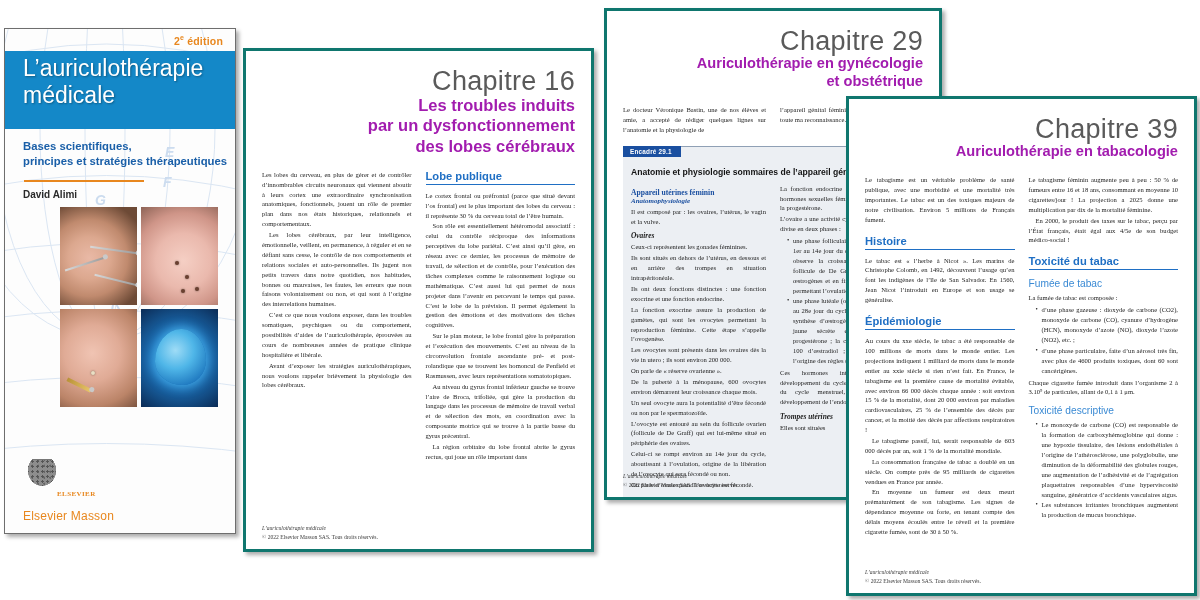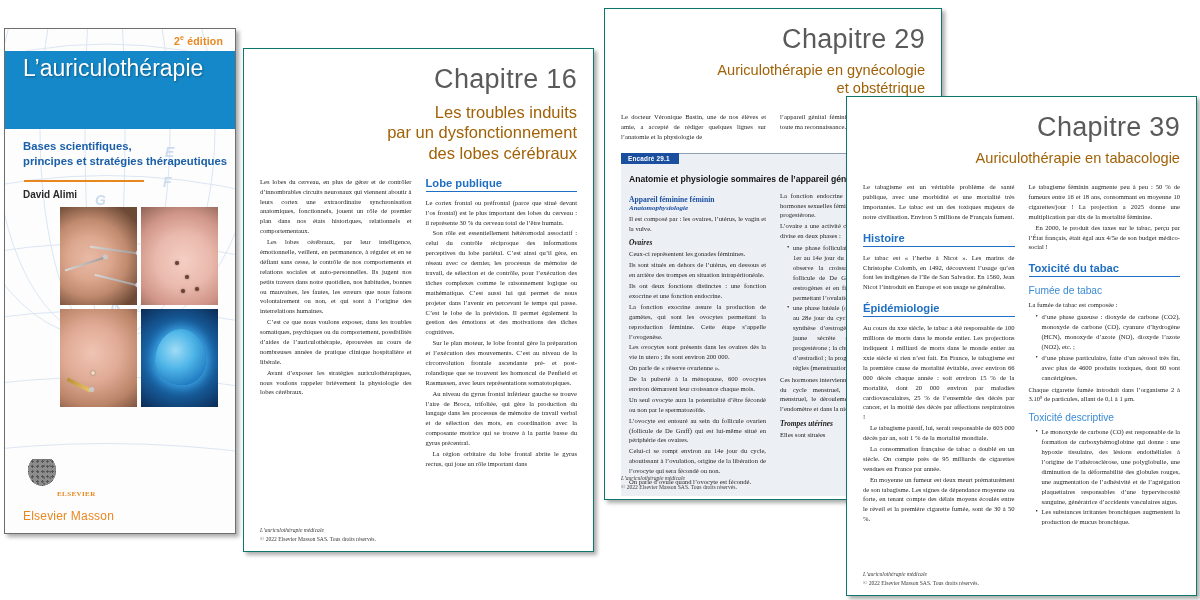--- a/index.html
+++ b/index.html
@@ -8,21 +8,21 @@
     background: #ffffff;
     font-family: "Liberation Serif", serif;
     overflow: hidden;
   }
   .stage { position: relative; width: 1200px; height: 600px; background:#fff; }
 
   
   .sheet {
     position: absolute;
     background: #ffffff;
-    border: 1px solid #0f766e;
+    border: 3px solid #0f766e;
     box-shadow: 3px 3px 4px rgba(0,0,0,0.33);
     overflow: hidden;
   }
 
   
   #cover { left: 4px; top: 28px; width: 232px; height: 506px; border:1px solid #6e6e6e; }
   .cover-bg { position:absolute; inset:0; background:#fdfdfd; overflow:hidden; }
   .cover-bg svg { position:absolute; left:-10px; top:-20px; }
   .cover-band {
     position: absolute; left: 0; top: 22px; width: 100%; height: 78px;
@@ -114,22 +114,22 @@
   .pg { position:absolute; inset:0; padding: 16px 16px 10px 16px; }
 
   .chap-head { text-align: right; }
   .chap-num {
     font-family:"Liberation Sans", sans-serif;
     font-size: 27px; font-weight: 400; color: #5a5a5a; letter-spacing: .3px;
     line-height: 1.05;
   }
   .chap-title {
     font-family:"Liberation Sans", sans-serif;
-    font-size: 16.5px; font-weight: 400; color: #a16207;
-    line-height: 1.22; margin-top: 9px;
+    font-size: 16.5px; font-weight: 700; color: #a21caf;
+    line-height: 1.22; margin-top: 0;
   }
   .chap-title.small { font-size: 14.6px; }
 
   .cols { display: flex; gap: 14px; margin-top: 14px; }
   .col { flex: 1 1 0; min-width:0; }
 
   .h1b {
     font-family:"Liberation Sans", sans-serif;
     font-size: 11.2px; font-weight: 700; color: #1f6fc4;
     border-bottom: 1.3px solid #1f6fc4; padding-bottom: 2px; margin-bottom: 6px;
@@ -231,20 +231,21 @@
     </div>
 
     <div class="cover-band"></div>
 
     <div class="cover-edition">
       <span>2</span><sup>e</sup><span> édition</span>
     </div>
 
     <div class="cover-title">
       <div>L’auriculothérapie</div>
+      <div>médicale</div>
     </div>
 
     <div class="cover-sub">
       <div>Bases scientifiques,</div>
       <div>principes et stratégies thérapeutiques</div>
     </div>
     <div class="cover-rule"></div>
     <div class="cover-author">David Alimi</div>
 
     <div class="photo-grid">
@@ -327,21 +328,21 @@
         <div class="col">
           <p class="body noind">l’appareil génital féminin, afin que le lecteur en ait toute ma reconnaissance.</p>
         </div>
       </div>
 
       <div class="encadre">
         <div class="encadre-tab">Encadré 29.1</div>
         <div class="encadre-title">Anatomie et physiologie sommaires de l’appareil génital féminin</div>
         <div class="cols" style="margin-top:0">
           <div class="col">
-            <div class="enc-h">Appareil féminine féminin</div>
+            <div class="enc-h">Appareil utérines féminin</div>
             <div class="enc-sub">Anatomophysiologie</div>
             <p class="body noind">Il est composé par : les ovaires, l’utérus, le vagin et la vulve.</p>
             <div class="h3i">Ovaires</div>
             <p class="body noind">Ceux-ci représentent les gonades féminines.</p>
             <p class="body noind">Ils sont situés en dehors de l’utérus, en dessous et en arrière des trompes en situation intrapéritonéale.</p>
             <p class="body noind">Ils ont deux fonctions distinctes : une fonction exocrine et une fonction endocrine.</p>
             <p class="body noind">La fonction exocrine assure la production de gamètes, qui sont les ovocytes permettant la reproduction féminine. Cette étape s’appelle l’ovogenèse.</p>
             <p class="body noind">Les ovocytes sont présents dans les ovaires dès la vie in utero ; ils sont environ 200 000.</p>
             <p class="body noind">On parle de « réserve ovarienne ».</p>
             <p class="body noind">De la puberté à la ménopause, 600 ovocytes environ démarrent leur croissance chaque mois.</p>

